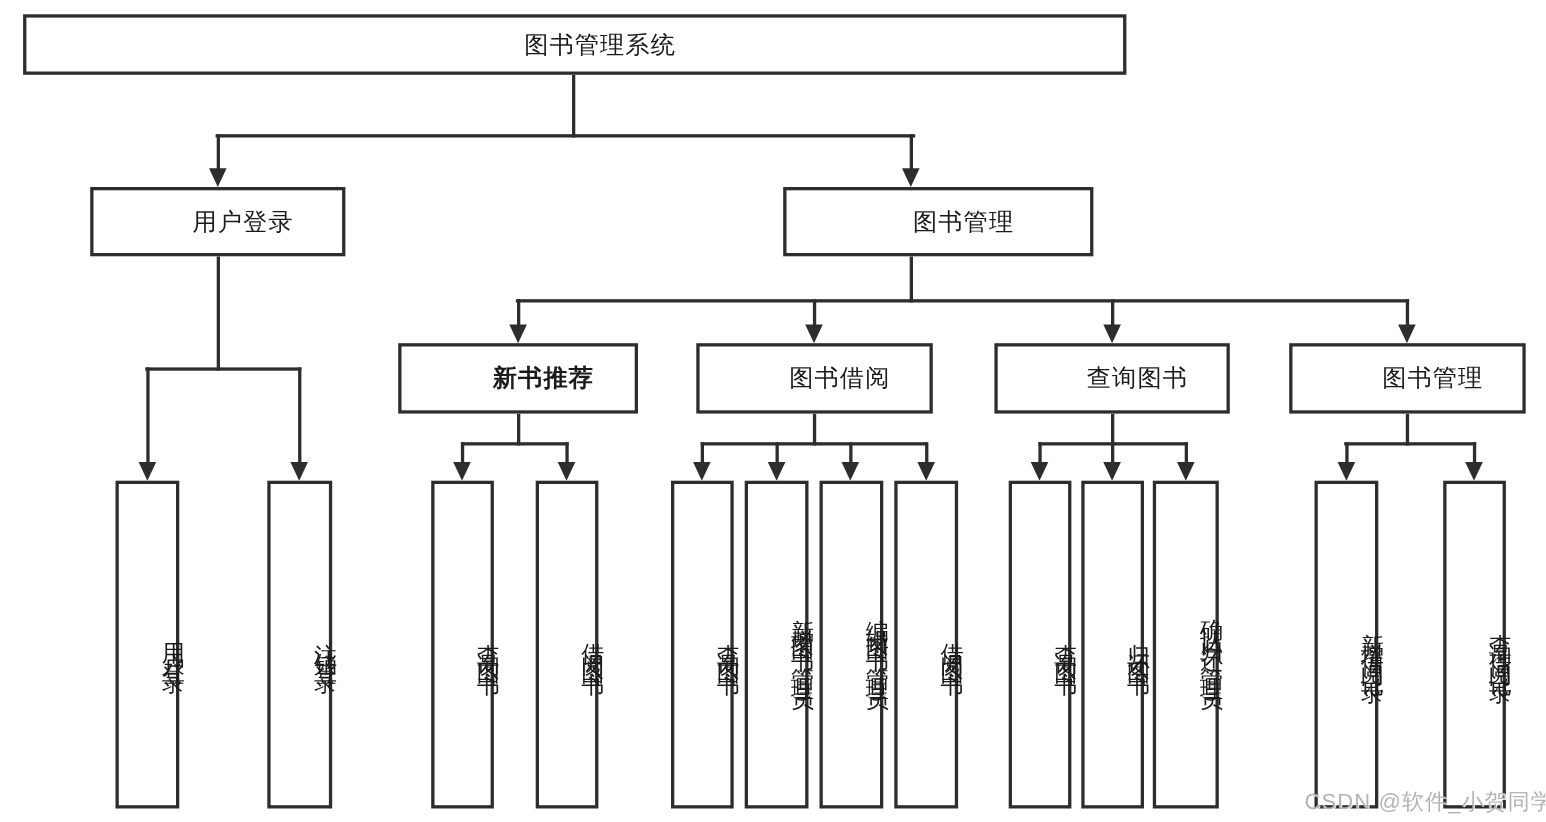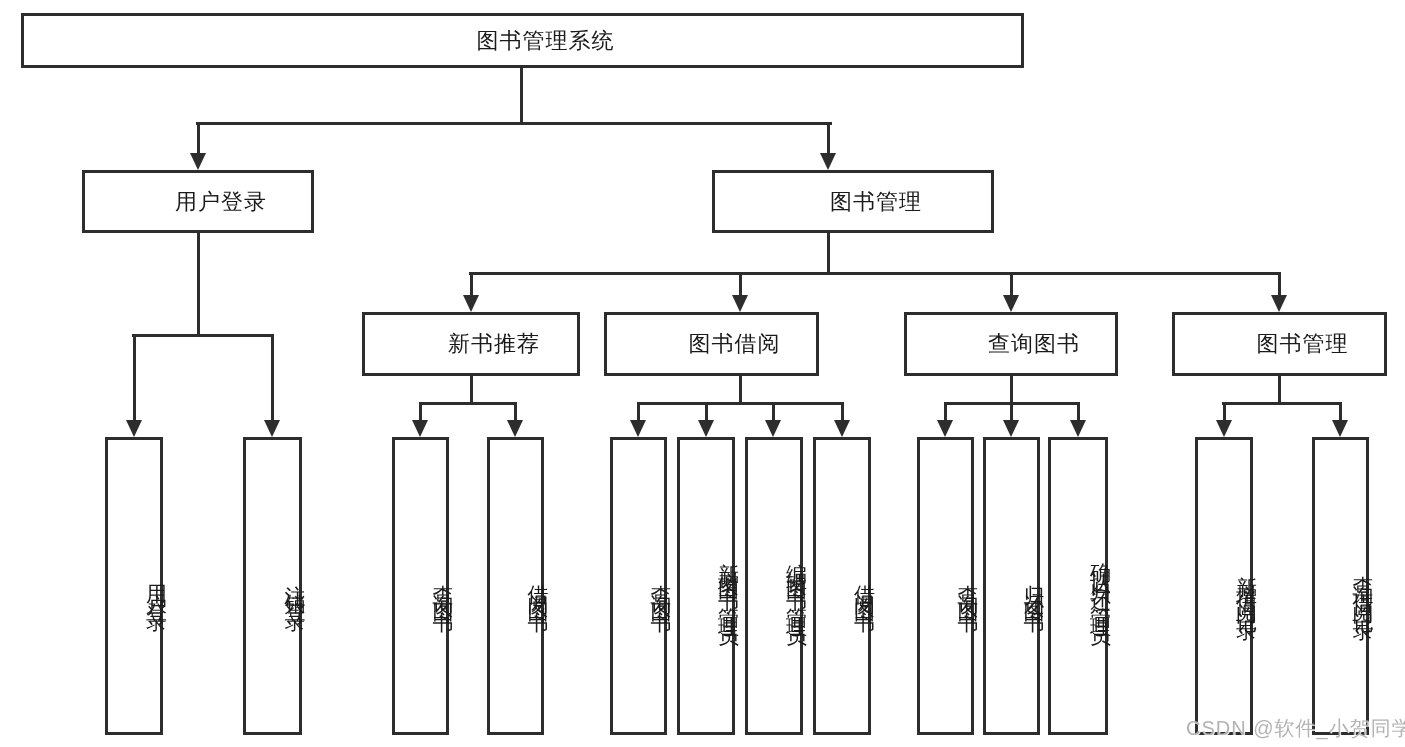--- a/index.html
+++ b/index.html
@@ -60,24 +60,24 @@
     <span>图书管理系统</span>
   </div>
 
   <div class="node" style="left:82px;top:170px;width:232px;height:63px;">
     <span>用户登录</span>
   </div>
   <div class="node" style="left:712px;top:170px;width:282px;height:63px;">
     <span>图书管理</span>
   </div>
 
-  <div class="node" style="left:362px;top:312px;width:218px;height:64px;">
+  <div class="node" style="left:362px;top:312px;width:218px;height:64px;font-weight:bold;">
     <span>新书推荐</span>
   </div>
-  <div class="node" style="left:604px;top:312px;width:215px;height:64px;">
+  <div class="node" style="left:633px;top:312px;width:215px;height:64px;">
     <span>图书借阅</span>
   </div>
   <div class="node" style="left:904px;top:312px;width:214px;height:64px;">
     <span>查询图书</span>
   </div>
   <div class="node" style="left:1172px;top:312px;width:215px;height:64px;">
     <span>图书管理</span>
   </div>
 
   <div class="node vnode" style="left:105px;top:437px;width:58px;height:298px;">

